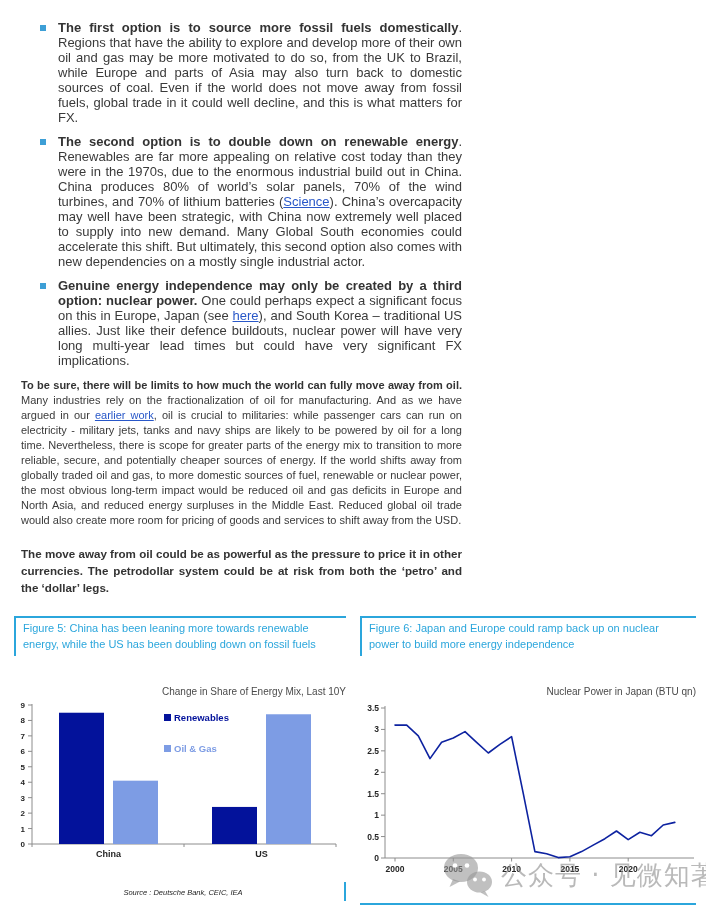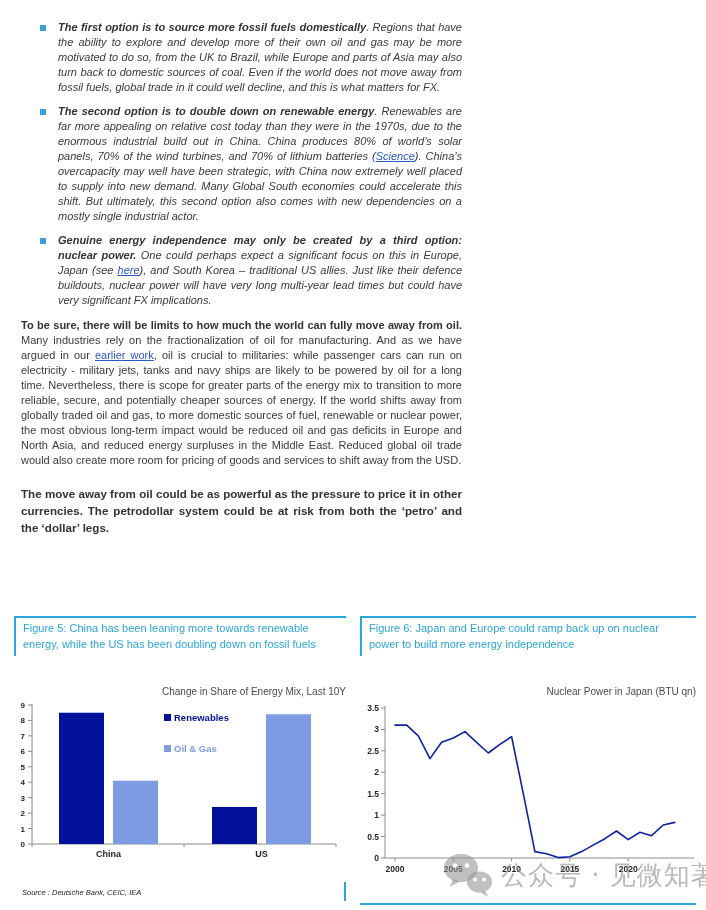--- a/index.html
+++ b/index.html
@@ -3,38 +3,38 @@
 <meta charset="utf-8">
 <style>
   html,body{margin:0;padding:0;}
   body{
     width:706px;height:910px;background:#ffffff;position:relative;overflow:hidden;
     font-family:"Liberation Sans",sans-serif;color:#3a3a3a;
   }
   .doc{position:absolute;left:21px;top:8px;width:441px;}
   .intro,.closing{font-weight:bold;font-size:11.6px;line-height:17px;color:#333;text-align:justify;margin:0;}
   .bullets{list-style:none;margin:12px 0 0 0;padding:0;}
-  .bullets li{position:relative;padding-left:37px;margin-bottom:9px;font-size:11px;line-height:15px;text-align:justify;font-style:italic;}
+  .bullets li{position:relative;padding-left:37px;margin-bottom:9px;font-size:13px;line-height:15px;text-align:justify;}
   .bullet-sq{position:absolute;left:19px;top:4.5px;width:6px;height:6px;background:#3d9fd6;}
   .para{margin:10px 0 0 0;font-size:11px;line-height:15px;text-align:justify;}
   .closing{margin-top:17px;}
   .seg-b{font-weight:bold;color:#333;}
   a.lnk{color:#2857c8;text-decoration:underline;cursor:pointer;}
   .panel{position:absolute;top:616px;background:#fff;border-bottom:2px solid #2ba6dc;box-sizing:border-box;}
   #panel-fig5{left:14px;width:332px;height:376px;}
   #panel-fig6{left:360px;width:336px;height:289px;}
   .caption{
     border-top:2px solid #2ba6dc;border-left:2px solid #2ba6dc;
     color:#2ba6dc;font-size:11px;line-height:15.5px;padding:3px 12px 4px 7px;box-sizing:border-box;
   }
   .chart-title{position:absolute;top:70px;left:0;right:0;text-align:right;font-size:10px;color:#4a4a4a;}
   svg.chart{position:absolute;left:0;top:84px;}
   .source{
     position:absolute;left:0;right:0;top:266px;height:19px;border-right:2px solid #2ba6dc;
-    font-size:7.5px;font-style:italic;color:#1d1d1d;padding:6px 0 0 8px;box-sizing:border-box;
+    font-size:7.5px;font-style:italic;color:#1d1d1d;padding:6px 0 0 8px;box-sizing:border-box;text-align:center;
   }
   .watermark{position:absolute;left:442px;top:852px;display:flex;align-items:center;gap:7px;z-index:9;pointer-events:none;}
   .wm-text{font-size:26px;color:rgba(142,142,142,0.62);letter-spacing:1px;white-space:nowrap;font-family:"DejaVu Sans",sans-serif;}
 </style>
 </head>
 <body>
 
 <div class="doc">
 
   <ul class="bullets">

